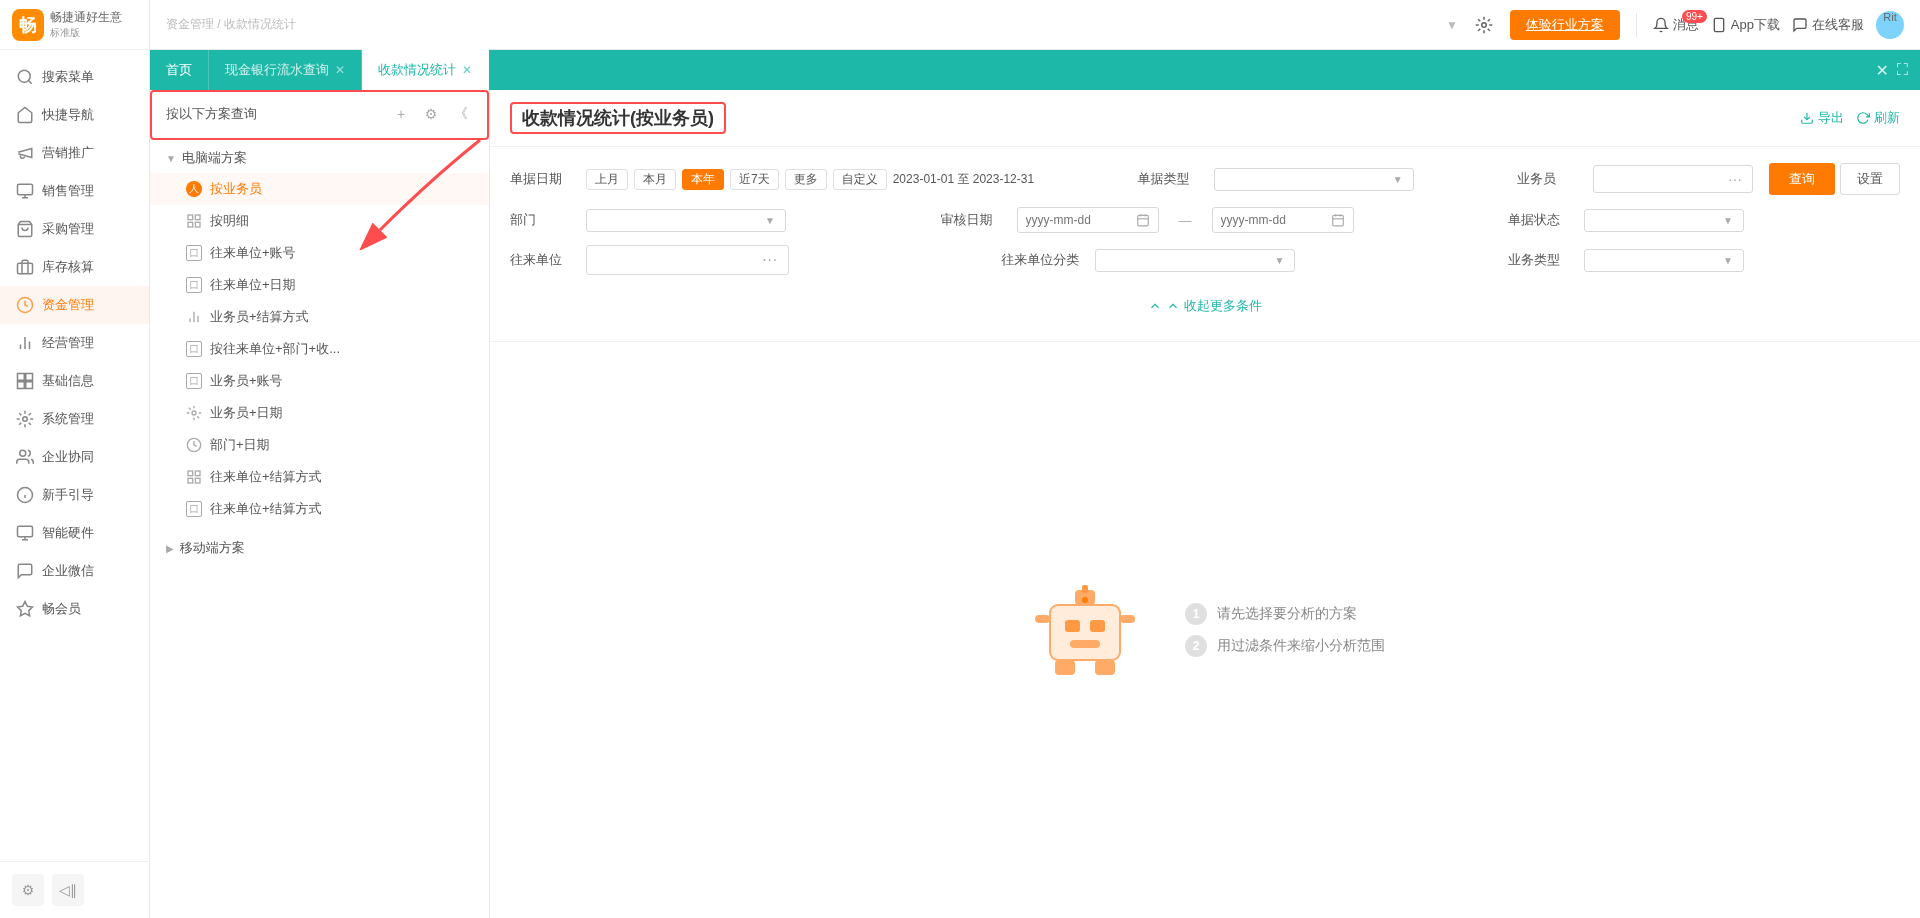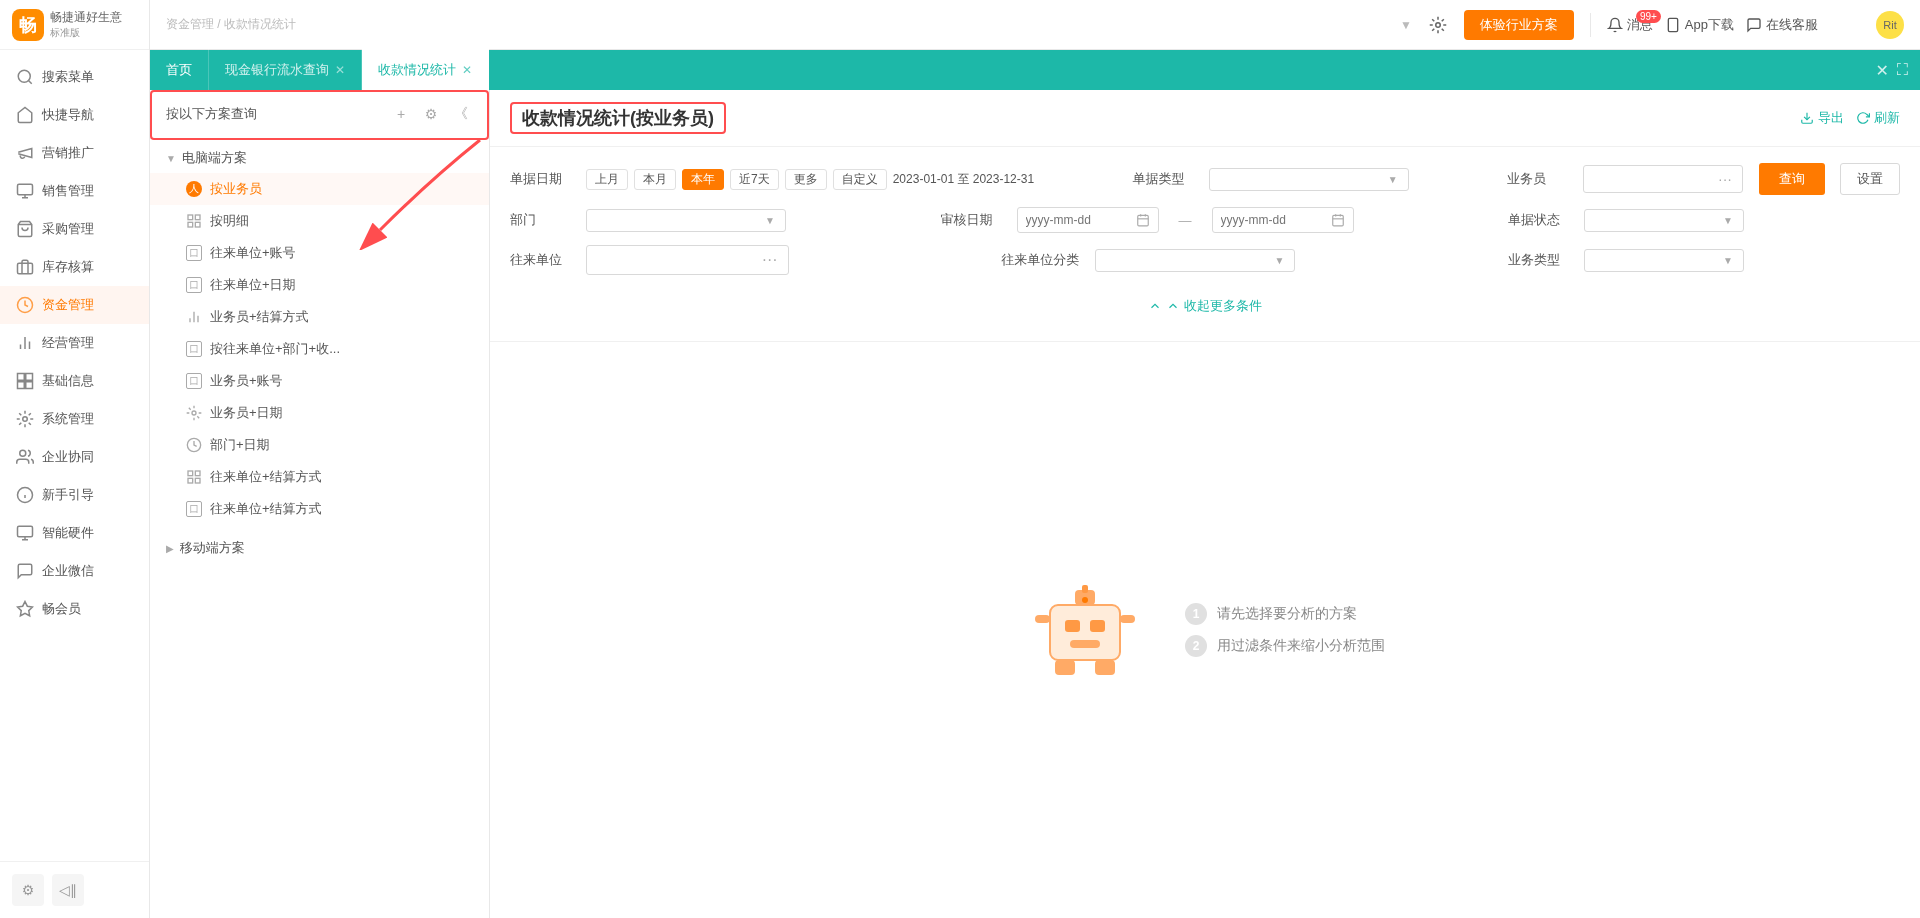--- a/index.html
+++ b/index.html
@@ -22,26 +22,26 @@
     .sidebar-footer-btn { width: 32px; height: 32px; background: #f5f5f5; border-radius: 4px; display: flex; align-items: center; justify-content: center; cursor: pointer; color: #999; font-size: 14px; }
 
     
     .main { flex: 1; display: flex; flex-direction: column; overflow: hidden; }
 
     
     .topbar { height: 50px; background: #fff; border-bottom: 1px solid #e8e8e8; display: flex; align-items: center; padding: 0 16px; gap: 12px; }
     .topbar-breadcrumb { display: flex; align-items: center; gap: 4px; flex: 1; }
     .breadcrumb-item { color: #999; font-size: 12px; }
     .topbar-settings { width: 28px; height: 28px; display: flex; align-items: center; justify-content: center; cursor: pointer; color: #666; }
-    .topbar-trial-btn { background: #ff7a00; color: #fff; border: none; border-radius: 4px; padding: 6px 16px; font-size: 13px; cursor: pointer; }
+    .topbar-trial-btn { background: #ff7a00; color: #fff; border: none; border-radius: 4px; padding: 6px 16px; font-size: 13px; cursor: pointer; text-decoration: underline; }
     .topbar-msg { display: flex; align-items: center; gap: 4px; color: #555; font-size: 13px; cursor: pointer; position: relative; }
     .msg-badge { background: #ff4d4f; color: #fff; border-radius: 10px; font-size: 10px; padding: 1px 4px; position: absolute; top: -6px; right: -8px; }
     .topbar-app { display: flex; align-items: center; gap: 4px; color: #555; font-size: 13px; cursor: pointer; }
     .topbar-service { display: flex; align-items: center; gap: 4px; color: #555; font-size: 13px; cursor: pointer; }
-    .topbar-user { width: 28px; height: 28px; background: #fde047; border-radius: 50%; display: flex; align-items: center; justify-content: center; color: #fff; font-size: 12px; cursor: pointer; margin-left: 46px; }
+    .topbar-user { width: 28px; height: 28px; background: #7dd3fc; border-radius: 50%; display: flex; align-items: flex-start; justify-content: center; color: #fff; font-size: 12px; cursor: pointer; }
 
     
     .tabbar { height: 40px; background: #1db8a8; display: flex; align-items: center; padding: 0; position: relative; }
     .tab-item { display: flex; align-items: center; padding: 0 16px; height: 56px; cursor: pointer; color: rgba(255,255,255,0.8); font-size: 13px; gap: 6px; border-right: 1px solid rgba(255,255,255,0.2); }
     .tab-item.home { color: #fff; font-weight: 500; }
     .tab-item.active { background: #fff; color: #1db8a8; font-weight: 500; border-radius: 0; }
     .tab-close { font-size: 12px; opacity: 0.7; }
     .tabbar-right { margin-left: auto; display: flex; align-items: center; gap: 8px; padding-right: 12px; }
     .tabbar-window-btn { color: rgba(255,255,255,0.8); cursor: pointer; font-size: 16px; }
 
@@ -80,21 +80,21 @@
     .date-btn { padding: 1px 8px; border: 1px solid #e0e0e0; border-radius: 3px; font-size: 12px; color: #555; cursor: pointer; background: #fff; }
     .date-btn.active { background: #ff7a00; color: #fff; border-color: #ff7a00; }
     .date-range { color: #555; font-size: 12px; }
     .filter-select { display: flex; align-items: center; border: 1px solid #d9d9d9; border-radius: 3px; padding: 5px 10px; background: #fff; cursor: pointer; min-width: 200px; justify-content: space-between; }
     .filter-select-sm { min-width: 160px; }
     .filter-select-text { color: #bbb; font-size: 12px; }
     .filter-date-input { display: flex; align-items: center; border: 1px solid #d9d9d9; border-radius: 3px; padding: 5px 8px; background: #fff; gap: 20px; min-width: 130px; }
     .filter-date-input input { border: none; outline: none; font-size: 12px; color: #bbb; width: 90px; background: transparent; }
     .filter-date-sep { color: #aaa; padding: 0 4px; }
     .filter-dots { color: #aaa; cursor: pointer; font-size: 16px; }
-    .filter-actions { margin-left: auto; display: flex; gap: 15px; }
+    .filter-actions { margin-left: auto; display: flex; gap: 5px; }
     .btn-query { background: #ff7a00; color: #fff; border: none; border-radius: 3px; padding: 6px 20px; font-size: 13px; cursor: pointer; }
     .btn-settings { background: #fff; color: #555; border: 1px solid #d9d9d9; border-radius: 3px; padding: 6px 16px; font-size: 13px; cursor: pointer; }
     .collapse-bar { display: flex; align-items: center; justify-content: center; padding: 10px; cursor: pointer; color: #1db8a8; font-size: 13px; gap: 4px; }
 
     
     .data-area { flex: 1; background: #fff; margin: 0; display: flex; flex-direction: column; align-items: center; justify-content: center; padding: 40px; }
     .empty-illustration { display: flex; flex-direction: column; align-items: center; gap: 16px; }
     .empty-steps { display: flex; flex-direction: column; gap: 10px; }
     .empty-step { display: flex; align-items: center; gap: 10px; font-size: 14px; color: #888; }
     .step-num { width: 22px; height: 22px; border-radius: 50%; background: #e0e0e0; color: #fff; display: flex; align-items: center; justify-content: center; font-size: 12px; font-weight: bold; flex-shrink: 0; }

